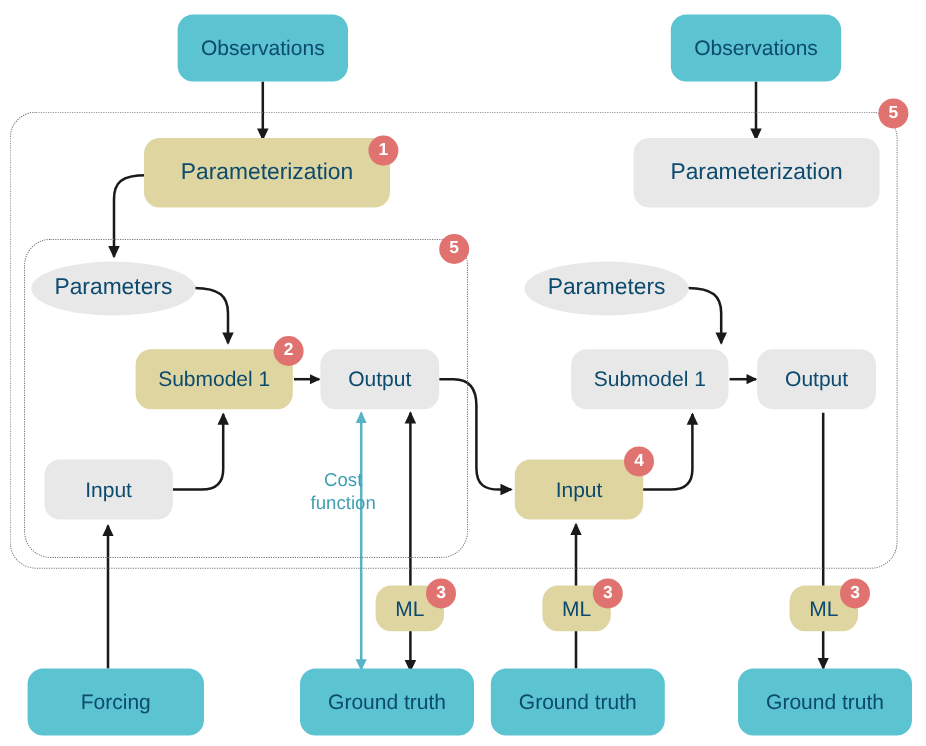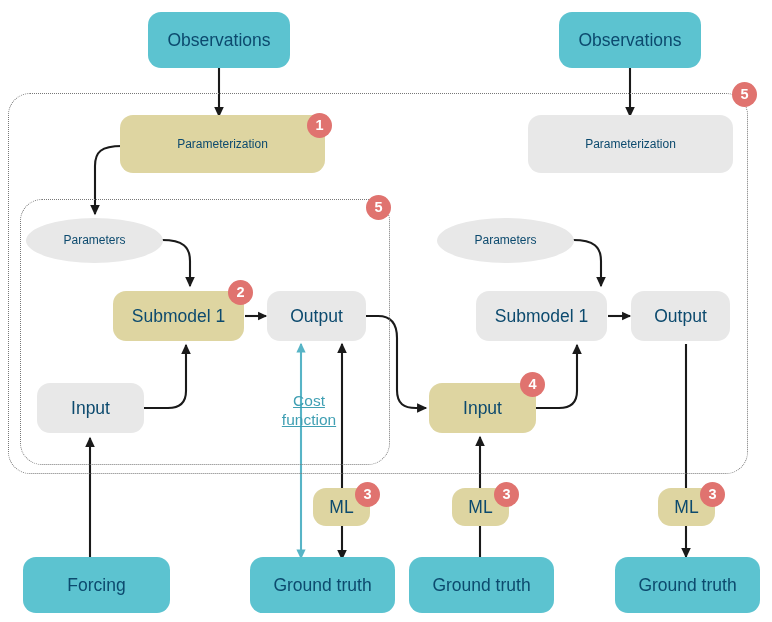--- a/index.html
+++ b/index.html
@@ -31,21 +31,21 @@
     color:#0c4a6e;
     line-height:1.18;
     z-index:3;
   }
   .rounded{ border-radius:13px; }
   .ellipse{ border-radius:50%; }
   .teal{ background:#5cc3d0; }
   .tan { background:#ded5a1; }
   .grey{ background:#e8e8e8; }
   .f17{ font-size:17.5px; }
-  .f16{ font-size:12px;text-align:right; }
+  .f16{ font-size:19px;text-align:right; }
   .badge{
     position:absolute;
     width:25px; height:25px;
     border-radius:50%;
     background:#e0736f;
     color:#ffffff;
     font-size:14.5px;
     font-weight:600;
     display:flex;
     align-items:center;
@@ -137,21 +137,21 @@
 
   <div class="node rounded tan f17" style="left:113px; top:291px; width:131px; height:50px;">Submodel 1</div>
   <div class="badge" style="left:228px; top:280px;">2</div>
 
   <div class="node rounded grey f17" style="left:267px; top:291px; width:99px; height:50px;">Output</div>
 
   <div class="node rounded grey f17" style="left:37px; top:383px; width:107px; height:50px;">Input</div>
 
   <div class="node rounded teal f17" style="left:23px; top:557px; width:147px; height:56px;">Forcing</div>
 
-  <div class="costlabel" style="left:269px; top:392px; width:80px;text-decoration:underline;">
+  <div class="costlabel" style="left:246px; top:392px; width:80px;">
     <div>Cost</div>
     <div>function</div>
   </div>
 
   <div class="node rounded tan f17" style="left:313px; top:488px; width:57px; height:38px;">ML</div>
   <div class="badge" style="left:355px; top:482px;">3</div>
 
   <div class="node rounded teal f17" style="left:250px; top:557px; width:145px; height:56px;">Ground truth</div>
 
   <div class="node rounded tan f17" style="left:452px; top:488px; width:57px; height:38px;">ML</div>

